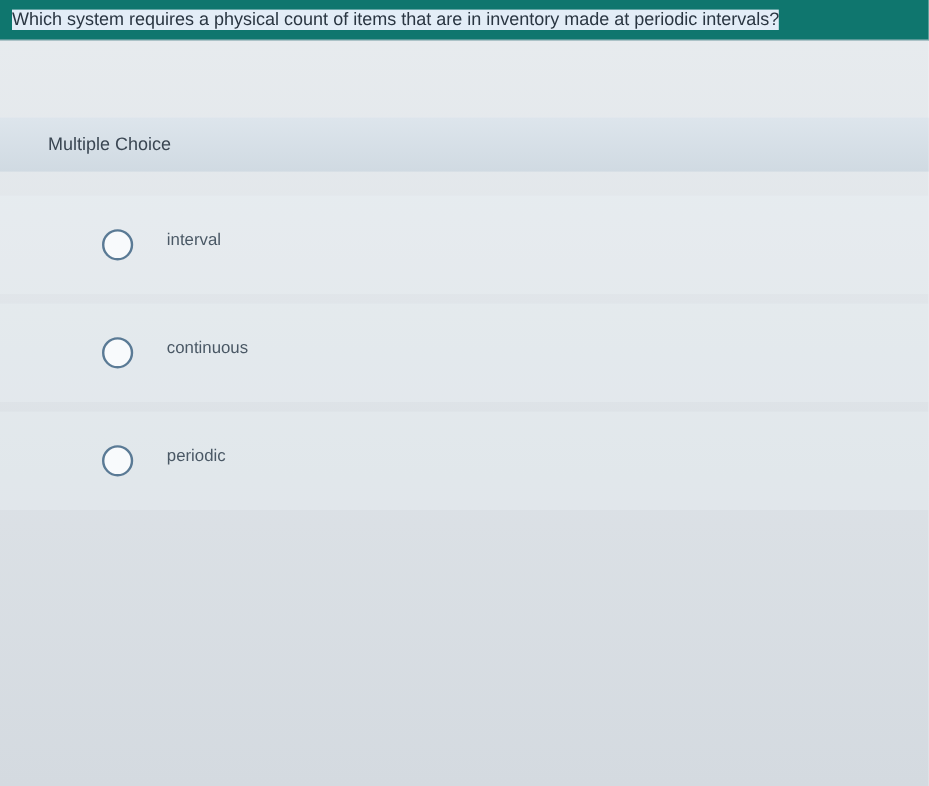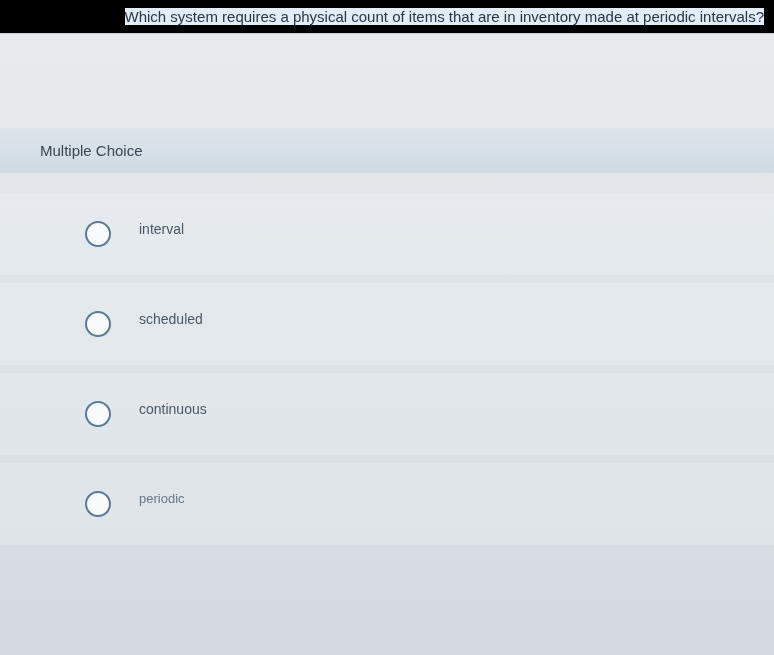--- a/index.html
+++ b/index.html
@@ -8,33 +8,32 @@
       box-sizing: border-box;
     }
     body {
       font-family: Arial, Helvetica, sans-serif;
       background: linear-gradient(to bottom, #e8ecef 0%, #d4dae0 100%);
       width: 774px;
       height: 655px;
       overflow: hidden;
     }
     .question-bar {
-      background: #000000;
+      background: #0f766e;
       border-bottom: 1px solid #c8d0d8;
       padding: 8px 10px;
       font-size: 15px;
       color: #2a3642;
-      text-align: right;
     }
     .question-text {
       background: #e3edf7;
       display: inline;
     }
     .content-area {
-      padding-top: 94px;
+      padding-top: 64px;
     }
     .mc-header {
       background: linear-gradient(to bottom, #dde5ec 0%, #d0dae2 100%);
       padding: 14px 40px;
       font-size: 15px;
       color: #3a4652;
       font-weight: 500;
     }
     .options-container {
       padding: 20px 0 0 0;
@@ -81,24 +80,20 @@
 <div class="content-area">
   <div class="mc-header">Multiple Choice</div>
 
   <div class="options-container">
 
     <div class="option-row">
       <div class="radio-circle"></div>
       <span class="option-label">interval</span>
     </div>
 
-    <div class="option-row">
-      <div class="radio-circle"></div>
-      <span class="option-label">scheduled</span>
-    </div>
 
 
     <div class="option-row">
       <div class="radio-circle"></div>
       <span class="option-label">continuous</span>
     </div>
 
     <div class="option-row">
       <div class="radio-circle"></div>
       <span class="option-label">periodic</span>

